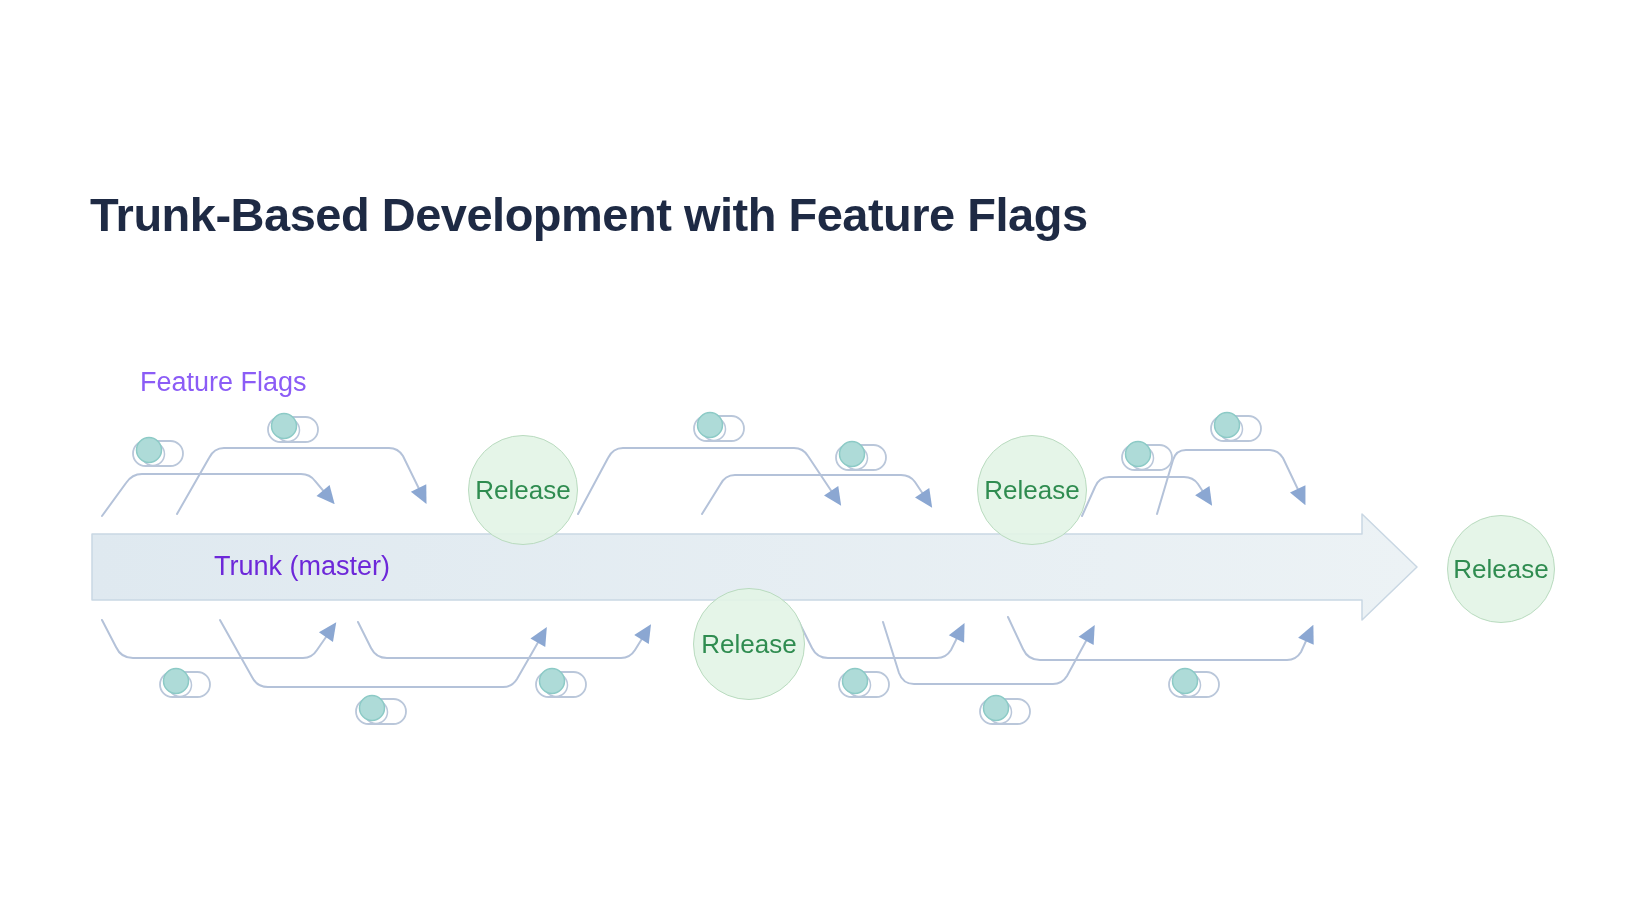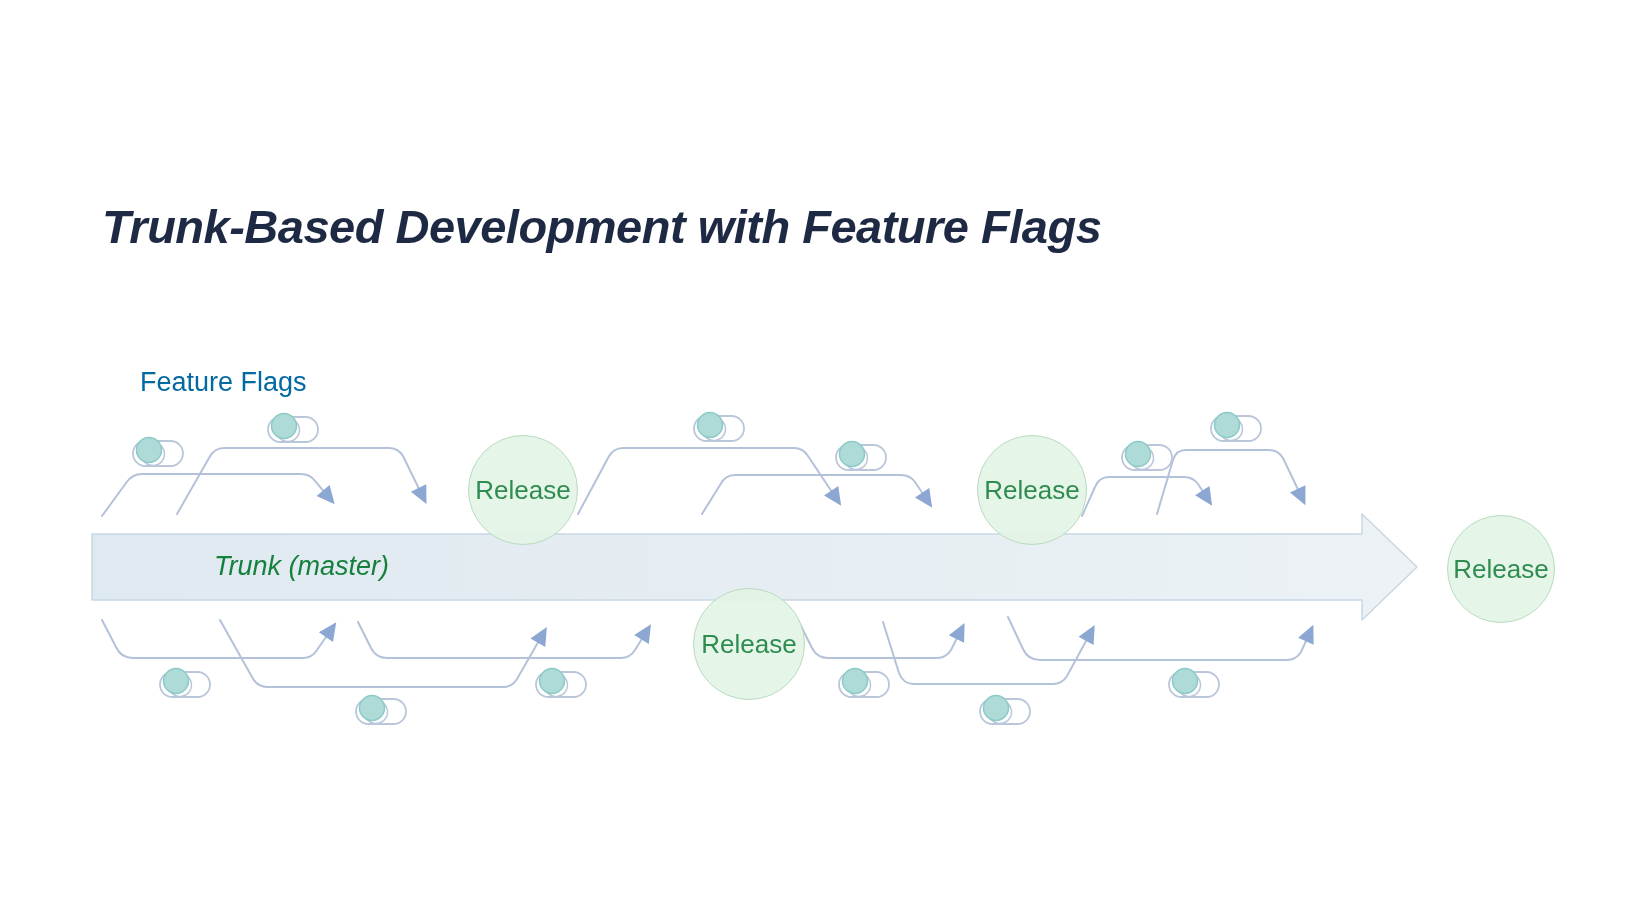--- a/index.html
+++ b/index.html
@@ -1,30 +1,30 @@
 <!DOCTYPE html>
 <html><head>
 <meta charset="utf-8">
 <style>
   html,body{margin:0;padding:0;}
   body{background:#ffffff;font-family:"Liberation Sans","DejaVu Sans",sans-serif;}
   .canvas{position:relative;width:1631px;height:918px;background:#ffffff;overflow:hidden;}
 
   .page-title{
-    position:absolute;left:90px;top:188px;margin:12px;
+    position:absolute;left:90px;top:188px;margin:0;
     font-size:47px;font-weight:700;letter-spacing:-0.5px;
-    color:#1e2a44;line-height:1.15;white-space:nowrap;font-style:italic;
+    color:#1e2a44;line-height:1.15;white-space:nowrap;
   }
   .flags-label{
     position:absolute;left:140px;top:367px;
-    font-size:27px;color:#0369a1;white-space:nowrap;
+    font-size:27px;color:#8b5cf6;white-space:nowrap;
   }
   .trunk-label{
     position:absolute;left:214px;top:551px;
-    font-size:27px;color:#15803d;white-space:nowrap;z-index:3;font-style:italic;
+    font-size:27px;color:#6d28d9;white-space:nowrap;z-index:3;
   }
   .diagram-svg{position:absolute;left:0;top:0;z-index:1;}
   .release{
     position:absolute;border-radius:50%;
     background:rgba(226,244,230,0.9);
     border:1.5px solid #b9dbbf;
     display:flex;align-items:center;justify-content:center;
     color:#2f8c50;font-size:26px;z-index:2;
     box-sizing:border-box;white-space:nowrap;margin-left:16px;
   }

